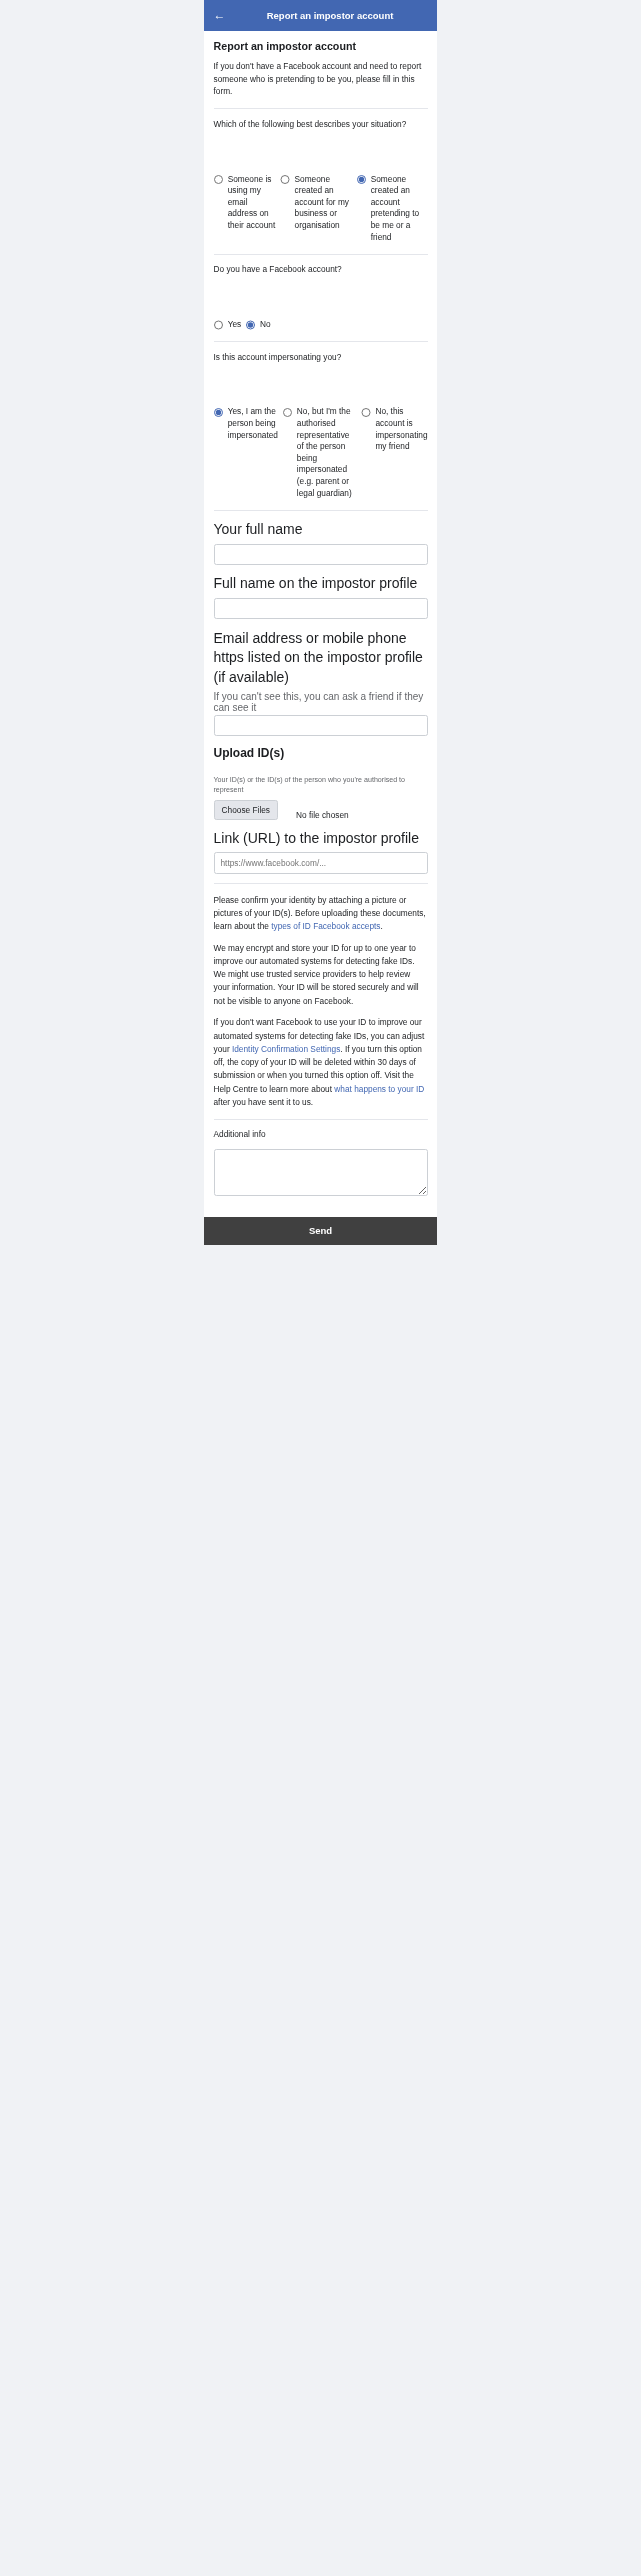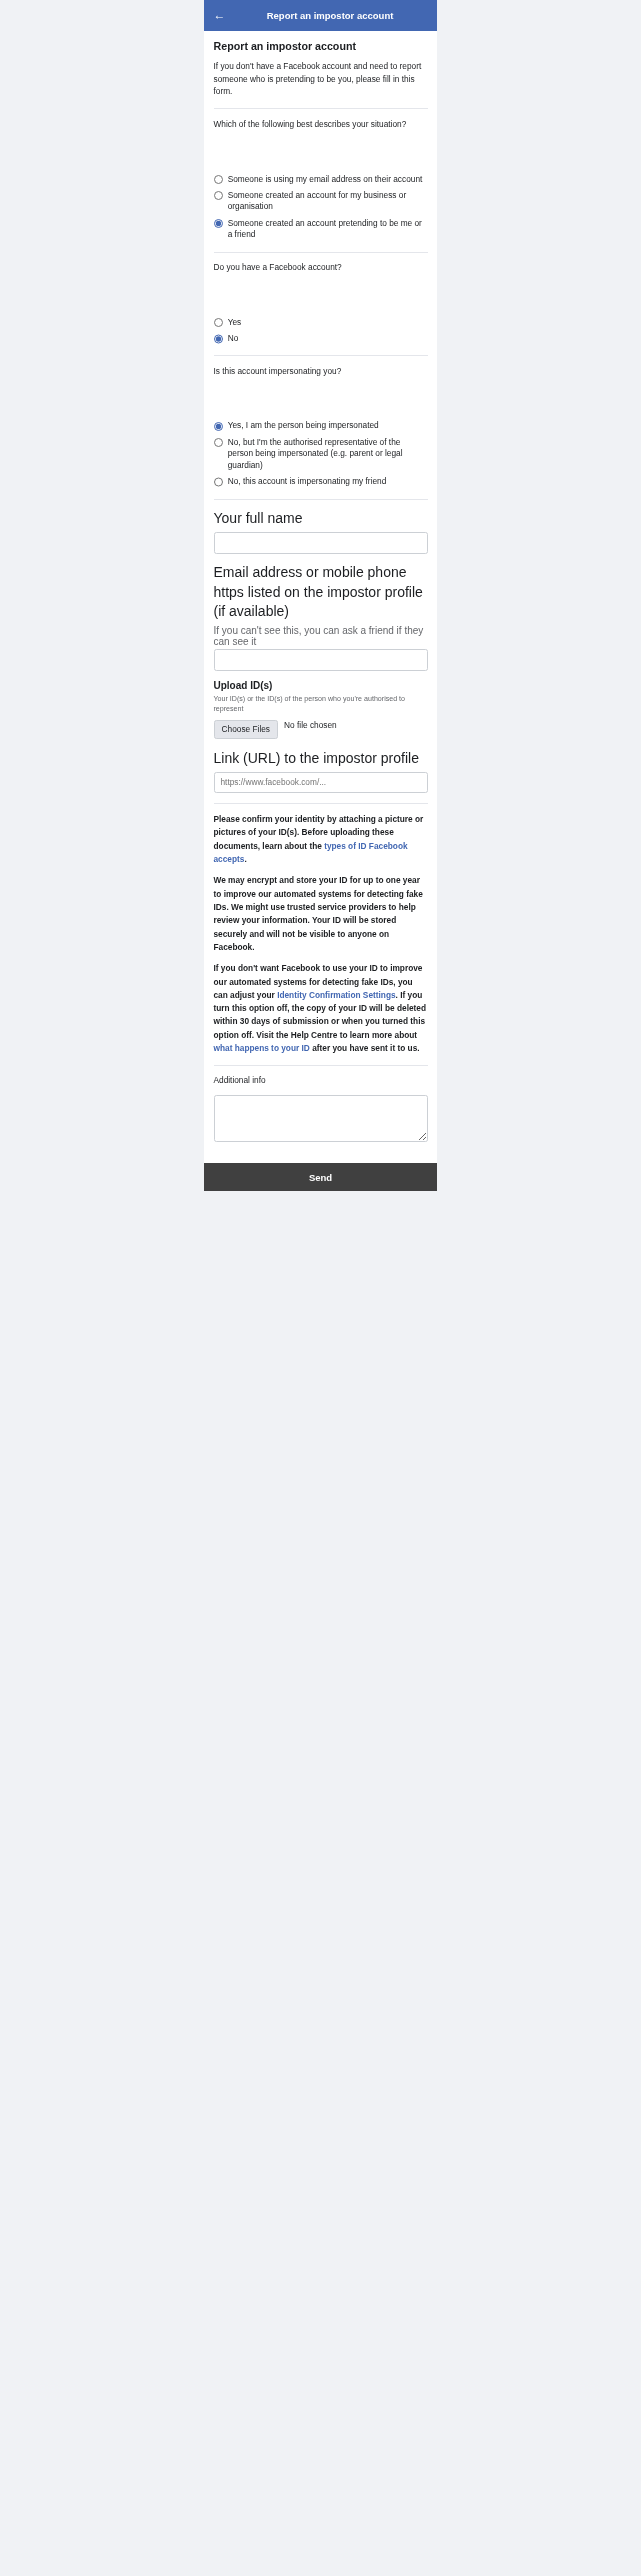--- a/index.html
+++ b/index.html
@@ -60,21 +60,21 @@
     .section-label {
       font-size: 8.3px;
       color: #1c1e21;
       font-weight: normal;
       margin-bottom: 6px;
       line-height: 1.4;
     }
 
     .radio-group {
       display: flex;
-      flex-direction: column;
+      flex-direction: row;
       gap: 4.7px;
       margin-top: 43px;
     }
 
     .radio-item {
       display: flex;
       align-items: flex-start;
       gap: 4.7px;
       font-size: 8.3px;
       color: #1c1e21;
@@ -124,39 +124,39 @@
       font-size: 8.3px;
       color: #1c1e21;
       outline: none;
     }
 
     .upload-section {
       margin-bottom: 9.5px;
     }
 
     .upload-label {
-      font-size: 10px;
+      font-size: 12px;
       font-weight: 600;
       color: #1c1e21;
       display: block;
-      margin-bottom: 4px;
+      margin-bottom: 16px;
     }
 
     .upload-sublabel {
       font-size: 7.1px;
       color: #65676b;
       margin-bottom: 4.7px;
       display: block;
       line-height: 1.4;
     }
 
     .file-input-row {
       display: flex;
-      align-items: flex-start;
-      gap: 6px;
+      align-items: flex-end;
+      gap: 18px;
     }
 
     .choose-files-btn {
       background: #e4e6eb;
       border: 0.6px solid #ccd0d5;
       border-radius: 2.4px;
       padding: 3.6px 7.1px;
       font-size: 8.3px;
       color: #1c1e21;
       cursor: pointer;
@@ -176,21 +176,20 @@
       font-size: 8.3px;
       color: #65676b;
       outline: none;
     }
 
     .info-block {
       font-size: 8.3px;
       color: #1c1e21;
       line-height: 1.6;
       margin-bottom: 8.3px;
-      font-weight: bold;
     }
 
     .info-block a {
       color: #4267B2;
       text-decoration: none;
     }
 
     .additional-info-label {
       font-size: 8.3px;
       color: #1c1e21;
@@ -299,20 +298,24 @@
   </div>
 
   <hr class="divider">
 
   <div class="field-group">
     <label class="field-label">Your full name</label>
     <input type="text" class="text-input" value="" style="">
   </div>
 
 
+  <div class="field-group">
+    <label class="field-label">Full name on the impostor profile</label>
+    <input type="text" class="text-input" value="" style="">
+  </div>
 
   <div class="field-group">
     <label class="field-label">Email address or mobile phone https listed on the impostor profile (if available)</label>
     <span class="field-sublabel">If you can't see this, you can ask a friend if they can see it</span>
     <input type="text" class="text-input" value="" style="">
   </div>
 
   <div class="upload-section">
     <span class="upload-label">Upload ID(s)</span>
     <span class="upload-sublabel">Your ID(s) or the ID(s) of the person who you're authorised to represent</span>

